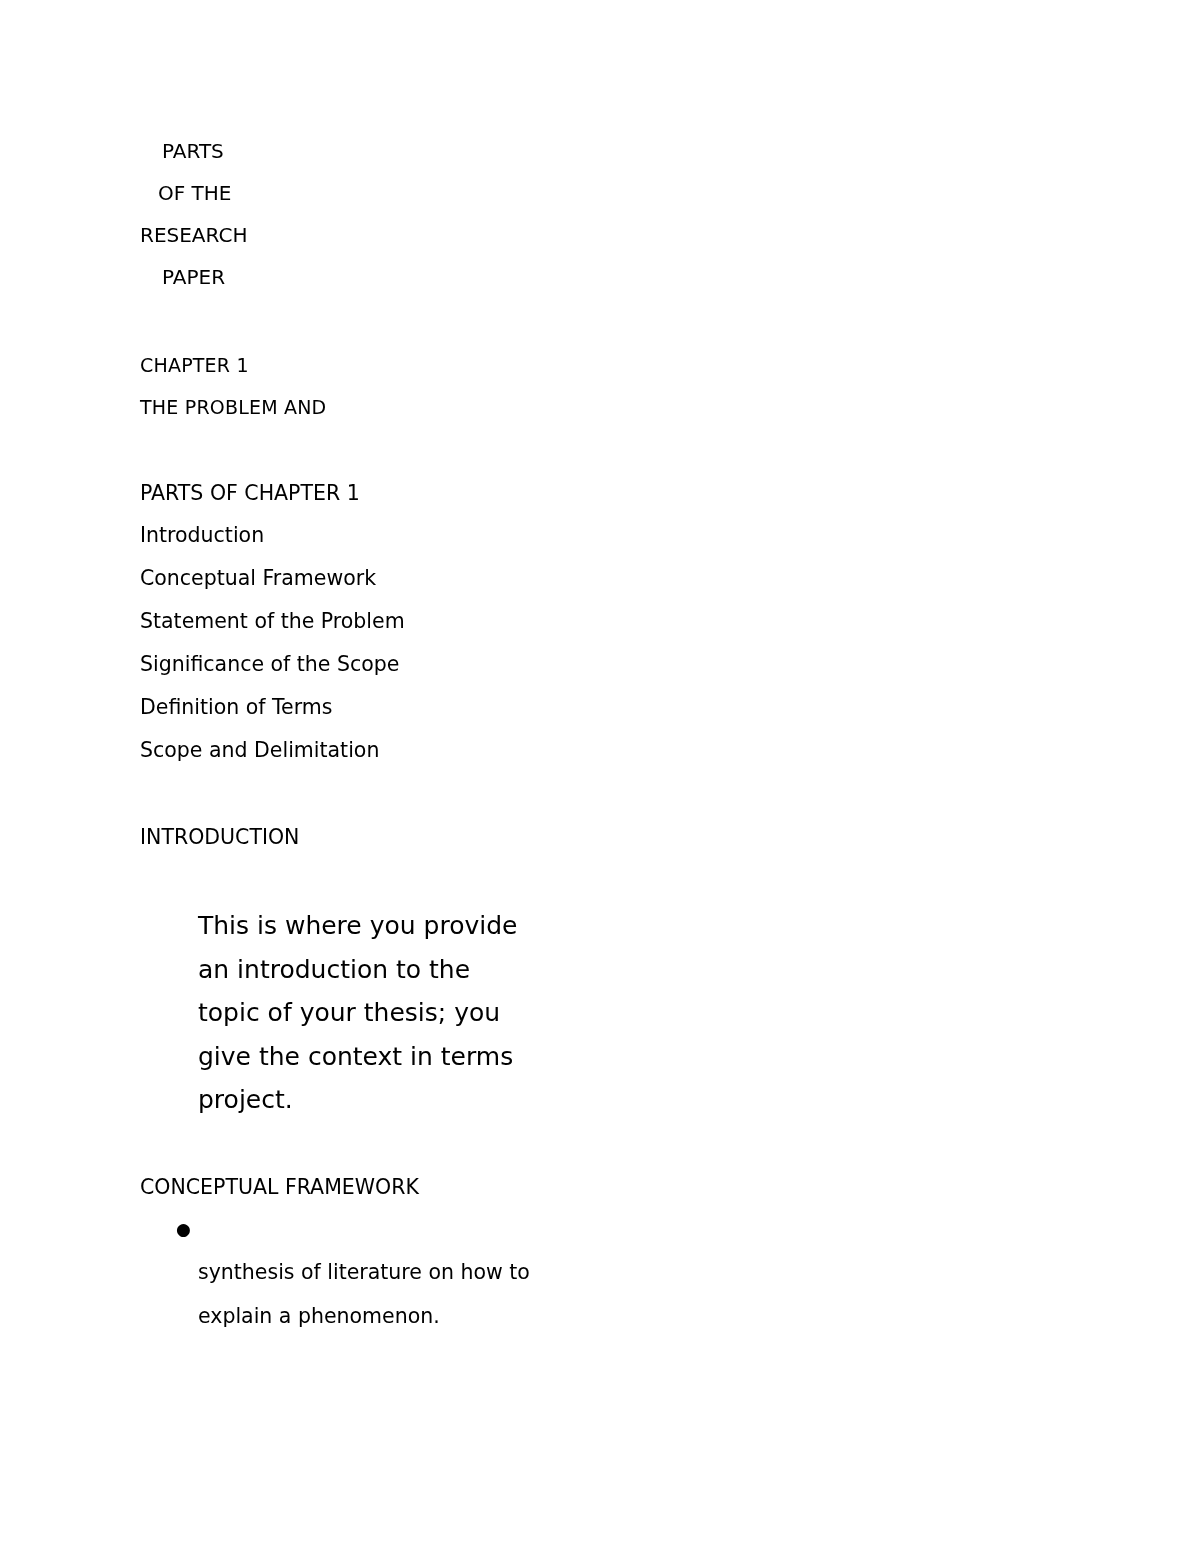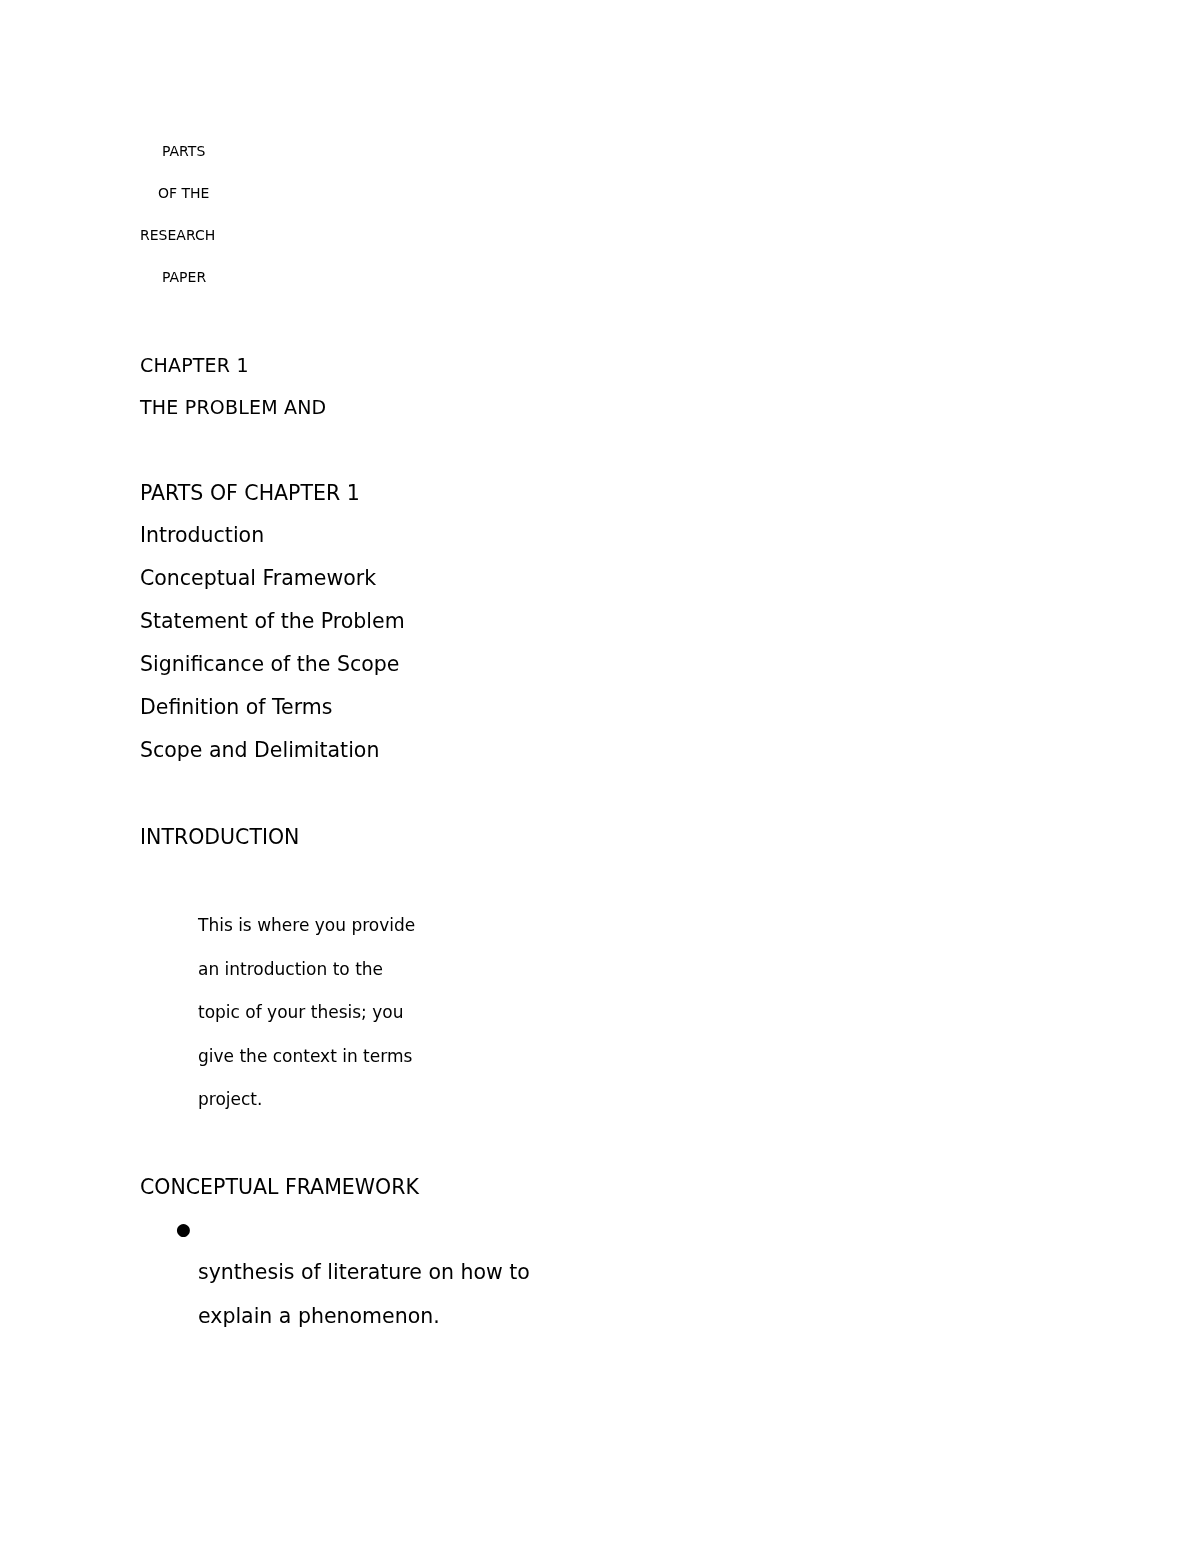--- a/index.html
+++ b/index.html
@@ -22,21 +22,21 @@
     top: 130px;
     width: 900px;
   }
   .line {
     font-size: 19px;
     line-height: 42px;
     white-space: pre;
     letter-spacing: 0.2px;
   }
   .title-line {
-    font-size: 14px;
+    font-size: 20px;
     line-height: 42px;
     white-space: pre;
   }
   .indent-1 { padding-left: 22px; }
   .indent-2 { padding-left: 18px; }
   .indent-3 { padding-left: 16px; }
   .spacer-sm { height: 44px; }
   .spacer-md { height: 46px; }
   .heading {
     font-size: 20.5px;
@@ -45,21 +45,21 @@
   }
   .list-item {
     font-size: 20.5px;
     line-height: 43px;
     white-space: pre;
   }
   .para-block {
     padding-left: 58px;
   }
   .para-line {
-    font-size: 17px;
+    font-size: 25px;
     line-height: 43.5px;
     white-space: pre;
   }
   .bullet-block {
     padding-left: 36px;
   }
   .bullet-row {
     display: flex;
     align-items: flex-start;
   }

